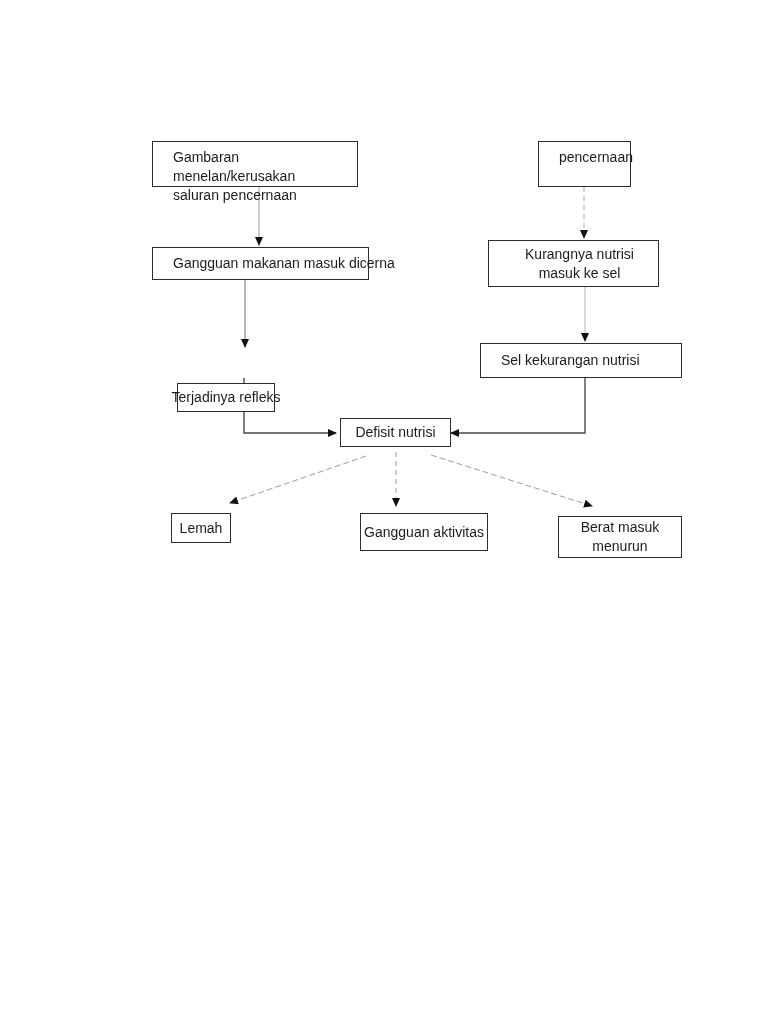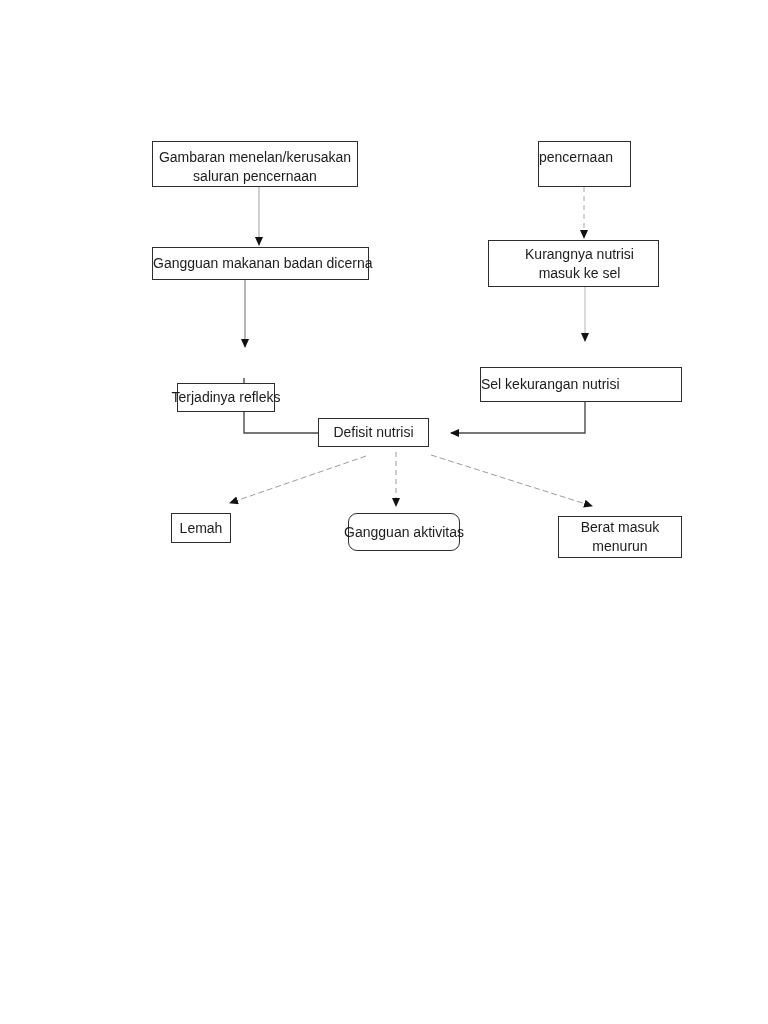--- a/index.html
+++ b/index.html
@@ -26,35 +26,35 @@
     position: absolute;
     box-sizing: border-box;
     border: 1.6px solid #2d2d2d;
     background: #ffffff;
     font-size: 14px;
     line-height: 19px;
     color: #1c1c1c;
     display: flex;
     align-items: center;
   }
-  .node.align-left   { justify-content: flex-start; text-align: center; padding: 2px 0; }
+  .node.align-left   { justify-content: flex-start; text-align: left; padding: 2px 20px; }
   .node.align-center { justify-content: center; text-align: center; padding: 2px 4px; }
   .node.align-top    { align-items: flex-start; padding-top: 6px; }
   .node.nowrap       { white-space: nowrap; }
 
   
   #node-gambaran-menelan   { left: 152px; top: 141px; width: 206px; height: 46px; }
   #node-malnutrisi         { left: 538px; top: 141px; width:  93px; height: 46px; }
   #node-gangguan-makanan   { left: 152px; top: 247px; width: 217px; height: 33px; }
   #node-kurangnya-nutrisi  { left: 488px; top: 240px; width: 171px; height: 47px; padding-left: 16px; }
   #node-terjadinya-refleks { left: 177px; top: 351px; width: 98px; height: 29px; margin-top: 32px; }
-  #node-sel-kekurangan     { left: 480px; top: 343px; width: 202px; height: 35px; margin-top: 24px; }
-  #node-defisit-nutrisi    { left: 318px; top: 418px; width: 111px; height: 29px; }
+  #node-sel-kekurangan     { left: 480px; top: 343px; width: 202px; height: 35px; }
+  #node-defisit-nutrisi    { left: 340px; top: 418px; width: 111px; height: 29px; }
   #node-lemah              { left: 171px; top: 513px; width:  60px; height: 30px; }
-  #node-gangguan-aktivitas { left: 348px; top: 513px; width: 112px; height: 38px; border-radius: 9px; }
+  #node-gangguan-aktivitas { left: 360px; top: 513px; width: 128px; height: 38px; }
   #node-berat-badan        { left: 558px; top: 516px; width: 124px; height: 42px; }
 </style>
 </head>
 <body>
 
 <div id="page">
 
   <svg id="edges" viewBox="0 0 768 1024" xmlns="http://www.w3.org/2000/svg">
     <defs>
       <marker id="arrow" markerWidth="12" markerHeight="12" refX="8" refY="4" orient="auto" markerUnits="userSpaceOnUse">
@@ -78,21 +78,21 @@
 
     <line x1="396" y1="452" x2="396" y2="506" stroke="#9c9c9c" stroke-width="1" stroke-dasharray="5 4" marker-end="url(#arrow)"></line>
 
     <line x1="431" y1="455" x2="592" y2="506" stroke="#9c9c9c" stroke-width="1" stroke-dasharray="6 3" marker-end="url(#arrow)"></line>
   </svg>
 
   <div class="node align-left align-top" id="node-gambaran-menelan">Gambaran menelan/kerusakan saluran pencernaan</div>
 
   <div class="node align-left align-top" id="node-malnutrisi">pencernaan</div>
 
-  <div class="node align-left nowrap" id="node-gangguan-makanan">Gangguan makanan badan dicerna</div>
+  <div class="node align-left nowrap" id="node-gangguan-makanan">Gangguan makanan masuk dicerna</div>
 
   <div class="node align-center" id="node-kurangnya-nutrisi">Kurangnya nutrisi masuk ke sel</div>
 
   <div class="node align-center nowrap" id="node-terjadinya-refleks">Terjadinya refleks</div>
 
   <div class="node align-left nowrap" id="node-sel-kekurangan">Sel kekurangan nutrisi</div>
 
   <div class="node align-center nowrap" id="node-defisit-nutrisi">Defisit nutrisi</div>
 
   <div class="node align-center nowrap" id="node-lemah">Lemah</div>

